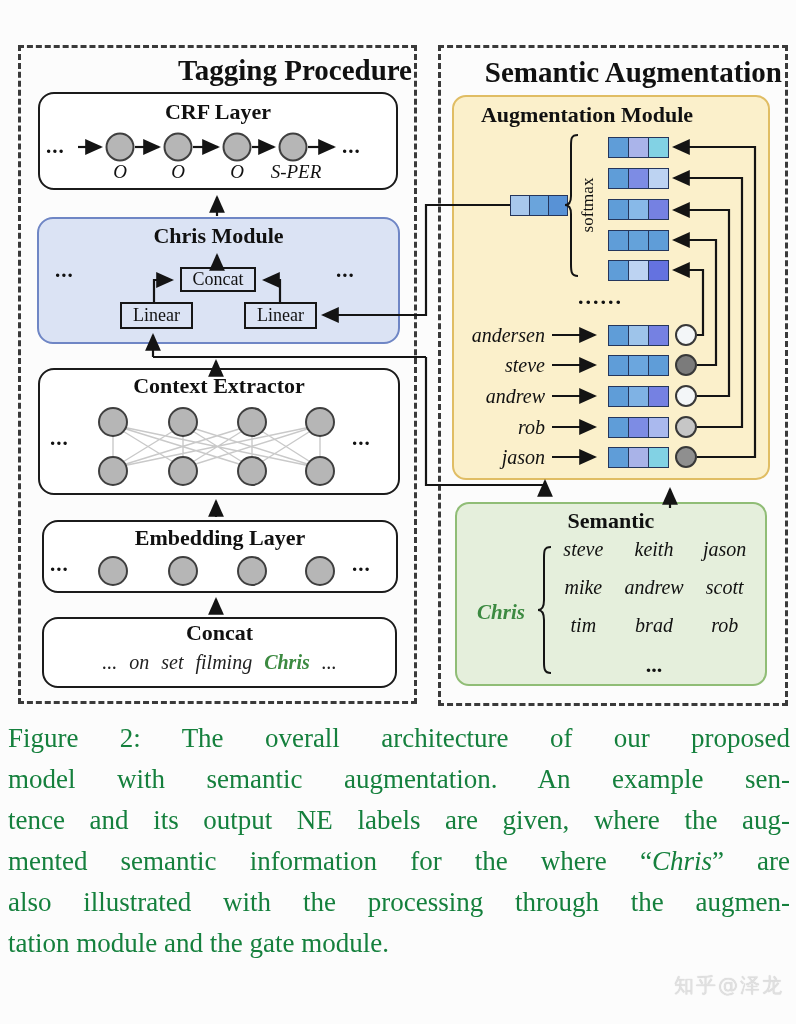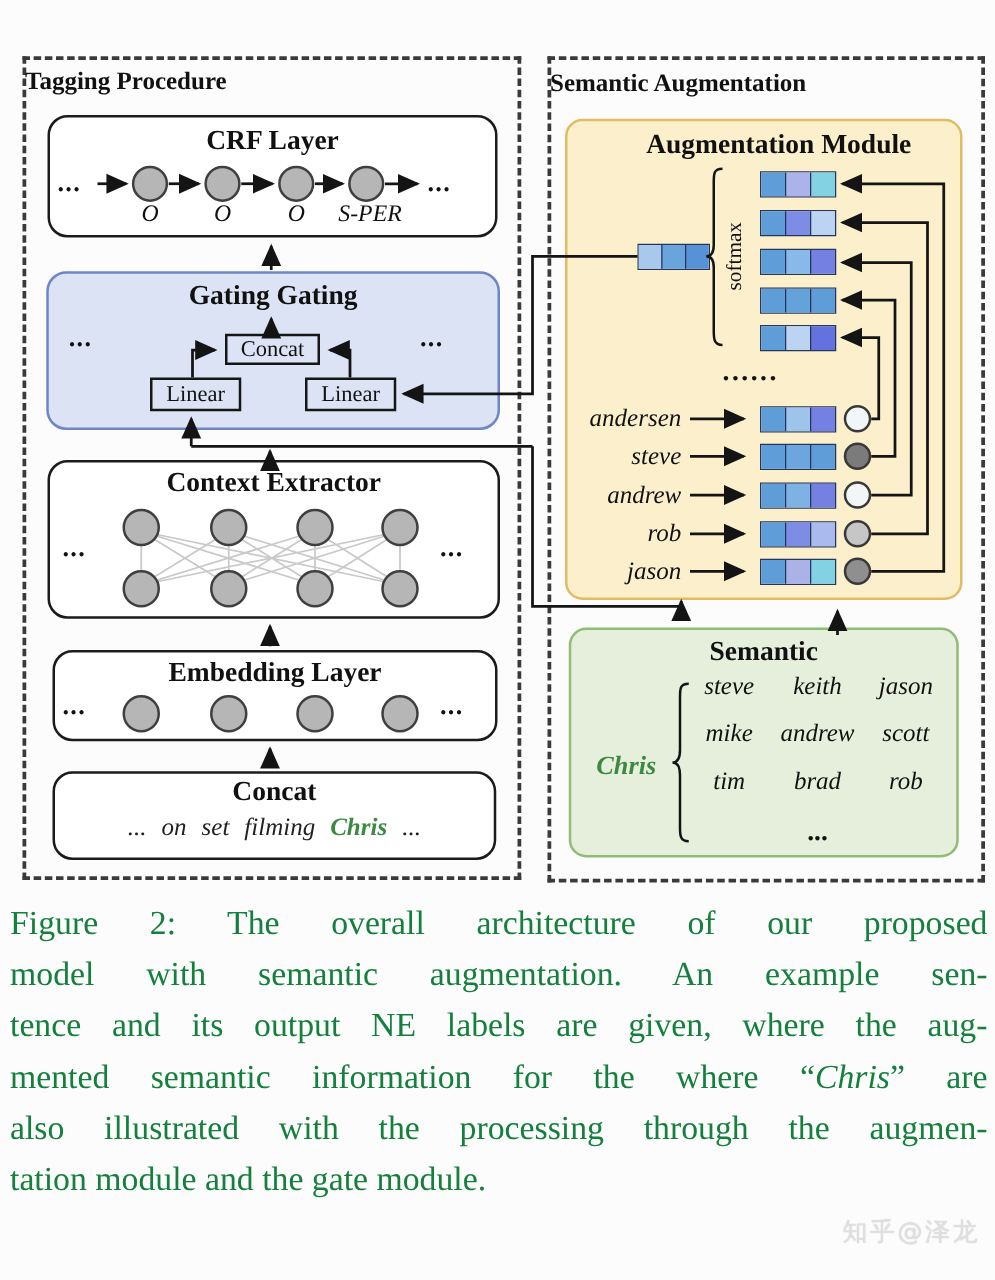--- a/index.html
+++ b/index.html
@@ -7,21 +7,21 @@
     --aug-fill:#fbf0cb; --aug-border:#e0bd64;
     --extractor-fill:#e5efdc; --extractor-border:#90bd76;
     --node-fill:#b6b6b6; --node-border:#3f3f3f;
     --highlight-green:#3c8a41; --line-color:#141414; --cell-border:#25365c;
   }
   html,body{margin:0;padding:0;}
   body{width:796px;height:1024px;background:#fcfcfc;position:relative;overflow:hidden;
        font-family:"Liberation Serif", serif;color:#111;}
   .figure{position:absolute;left:0;top:0;width:796px;height:710px;}
   .panel{position:absolute;border:3px dashed #3a3a3a;background:transparent;z-index:0;}
-  .panel-title{position:absolute;text-align:left;font-weight:bold;font-size:20px;z-index:3;}
+  .panel-title{position:absolute;text-align:right;font-weight:bold;font-size:29px;z-index:3;}
   .box{position:absolute;border:2.5px solid #1b1b1b;border-radius:16px;background:#fff;z-index:1;box-sizing:border-box;}
   .box-title{position:absolute;text-align:center;font-weight:bold;font-size:22px;z-index:3;}
   .ellip{position:absolute;font-weight:bold;font-size:21px;letter-spacing:1px;z-index:3;}
   .smallbox{position:absolute;border:2px solid #161616;background:transparent;z-index:3;
             display:flex;align-items:center;justify-content:center;font-size:18px;box-sizing:border-box;}
   .tag{position:absolute;font-style:italic;font-size:19px;text-align:center;z-index:3;}
   .wordlbl{position:absolute;font-style:italic;font-size:20px;text-align:right;z-index:3;}
   .vec{position:absolute;display:flex;border:1.6px solid var(--cell-border);z-index:3;box-sizing:border-box;}
   .vec span{flex:1;}
   .vec span + span{border-left:1.6px solid var(--cell-border);}
@@ -57,21 +57,21 @@
   <div class="box" style="left:38px;top:92px;width:360px;height:98px;"></div>
   <div class="box-title" style="left:38px;top:99px;width:360px;">CRF Layer</div>
   <div class="ellip" style="left:46px;top:134px;">...</div>
   <div class="ellip" style="left:342px;top:134px;">...</div>
   <div class="tag" style="left:104px;top:161px;width:32px;">O</div>
   <div class="tag" style="left:162px;top:161px;width:32px;">O</div>
   <div class="tag" style="left:221px;top:161px;width:32px;">O</div>
   <div class="tag" style="left:263px;top:161px;width:66px;">S-PER</div>
 
   <div class="box" style="left:37px;top:217px;width:363px;height:127px;background:var(--gating-fill);border-color:var(--gating-border);"></div>
-  <div class="box-title" style="left:37px;top:223px;width:363px;">Gating Gating</div>
+  <div class="box-title" style="left:37px;top:223px;width:363px;">Chris Module</div>
   <div class="ellip" style="left:55px;top:258px;">...</div>
   <div class="ellip" style="left:336px;top:258px;">...</div>
   <div class="smallbox" style="left:180px;top:267px;width:76px;height:25px;">Concat</div>
   <div class="smallbox" style="left:120px;top:302px;width:73px;height:27px;">Linear</div>
   <div class="smallbox" style="left:244px;top:302px;width:73px;height:27px;">Linear</div>
 
   <div class="box" style="left:38px;top:368px;width:362px;height:127px;"></div>
   <div class="box-title" style="left:38px;top:373px;width:362px;">Context Extractor</div>
   <div class="ellip" style="left:50px;top:426px;">...</div>
   <div class="ellip" style="left:352px;top:426px;">...</div>
@@ -79,21 +79,21 @@
   <div class="box" style="left:42px;top:520px;width:356px;height:73px;"></div>
   <div class="box-title" style="left:42px;top:525px;width:356px;">Embedding Layer</div>
   <div class="ellip" style="left:50px;top:552px;">...</div>
   <div class="ellip" style="left:352px;top:552px;">...</div>
 
   <div class="box" style="left:42px;top:617px;width:355px;height:71px;"></div>
   <div class="box-title" style="left:42px;top:620px;width:355px;">Concat</div>
   <div class="sentence"><span>... on set filming</span> <b>Chris</b> <span>...</span></div>
 
   <div class="box" style="left:452px;top:95px;width:318px;height:385px;border-radius:14px;background:var(--aug-fill);border-color:var(--aug-border);"></div>
-  <div class="box-title" style="left:464px;top:102px;width:318px;">Augmentation Module</div>
+  <div class="box-title" style="left:428px;top:102px;width:318px;">Augmentation Module</div>
   <div class="softmax">softmax</div>
   <div class="ellip" style="left:578px;top:284px;font-size:22px;letter-spacing:2px;">......</div>
 
   <div class="vec" style="left:510px;top:195px;width:58px;height:21px;">
       <span style="background: rgb(168, 200, 236);"></span>
       <span style="background: rgb(106, 164, 220);"></span>
       <span style="background: rgb(88, 146, 214);"></span>
     </div>
 
   <div class="vec" style="left:608px;top:137px;width:61px;height:21px;">

